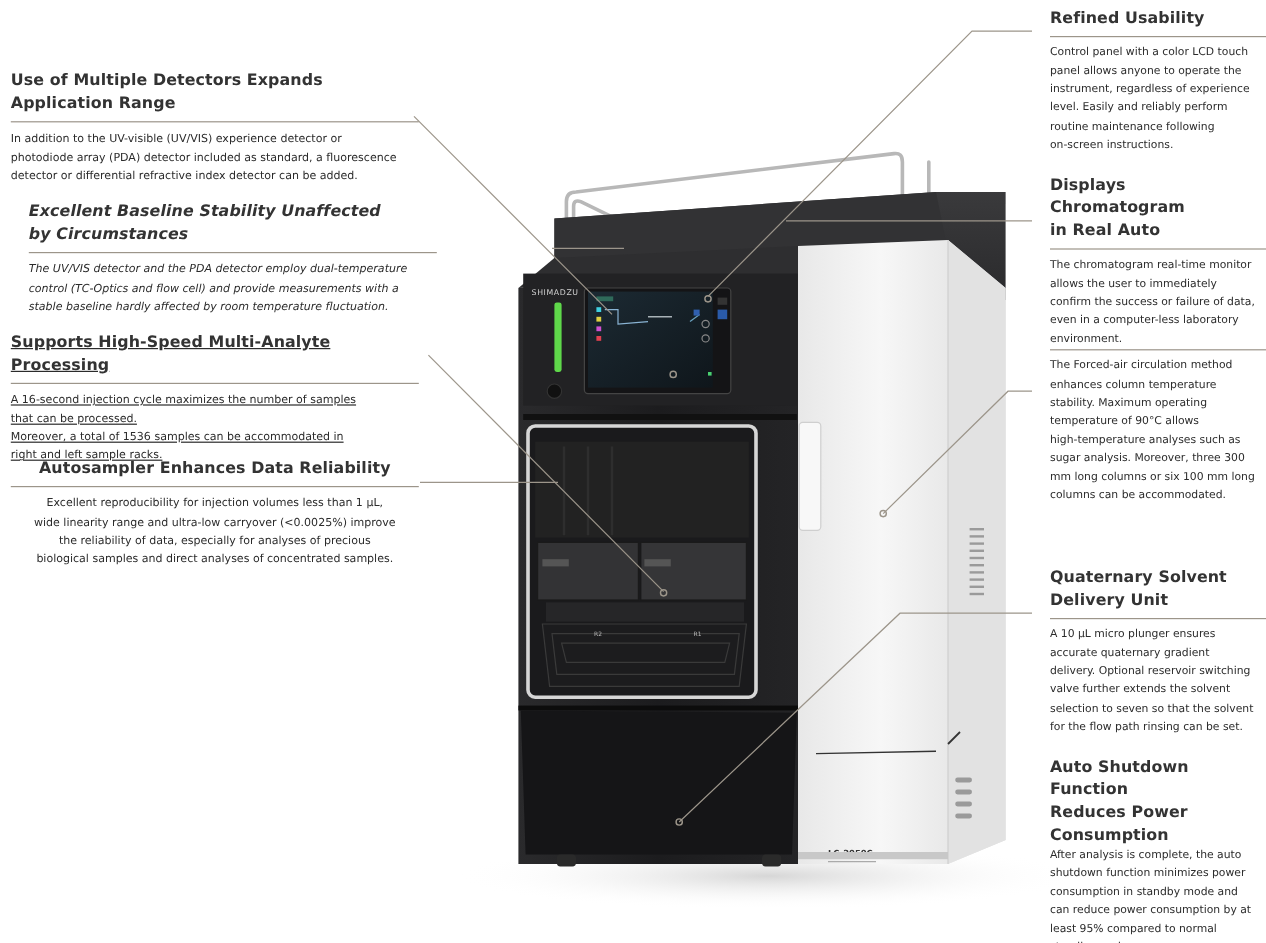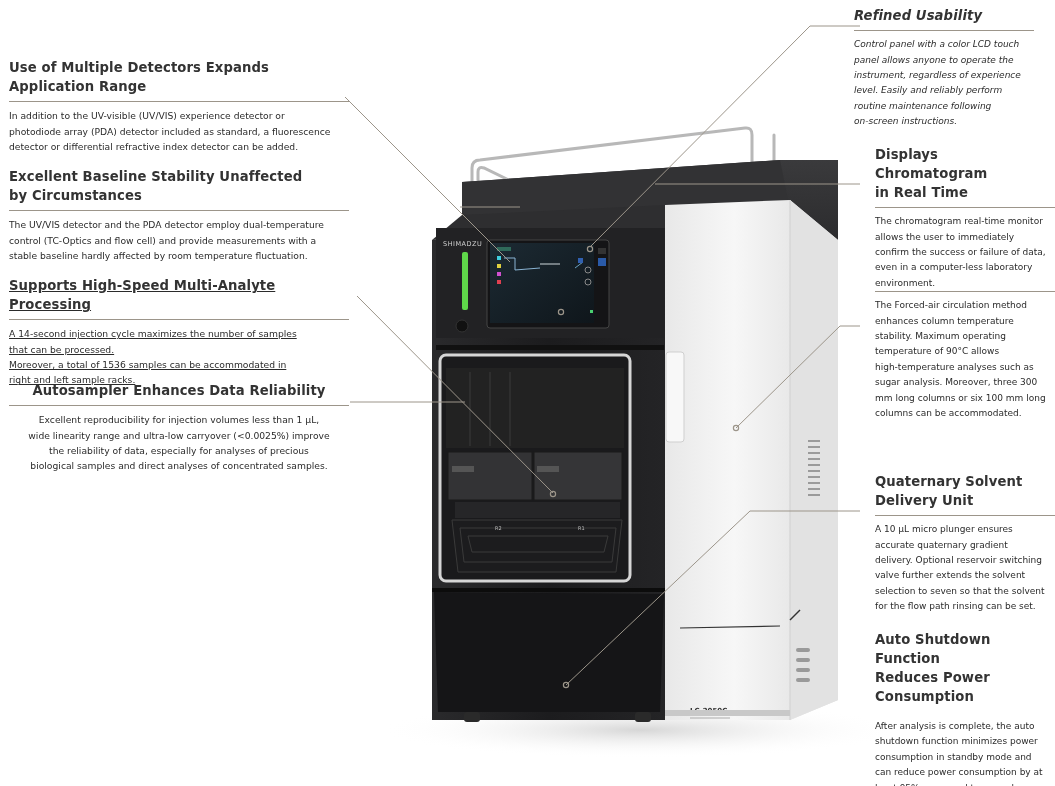--- a/index.html
+++ b/index.html
@@ -19,31 +19,31 @@
     font-family: "DejaVu Sans", sans-serif;
     font-size: 9.2px;
     line-height: 15.4px;
     color: #2b2b2b;
     white-space: pre-line;
   }
   .feature .rule { height: 1.2px; background: #9c958a; margin: 5px 0 6px 0; }
 
   
   #f-detectors { left: 9px; top: 58px; width: 340px; }
-  #f-baseline  { left: 9px; top: 167px; width: 340px; }
+  #f-baseline  { left: 24px; top: 167px; width: 340px; font-style: italic; }
   #f-highspeed { left: 9px; top: 276px; width: 340px; text-decoration: underline; }
   #f-autosampler { left: 9px; top: 381px; width: 340px; text-align: center; }
 
   
-  #f-usability  { left: 854px; top: 6px; width: 180px; font-style: italic; }
+  #f-usability  { left: 875px; top: 6px; width: 180px; }
   #f-chromatogram { left: 875px; top: 145px; width: 180px; }
   #f-column { left: 875px; top: 286px; width: 180px; }
   #f-solvent { left: 875px; top: 472px; width: 180px; }
   #f-shutdown { left: 875px; top: 630px; width: 180px; }
-  #f-shutdown h2 { margin-bottom: 13px; }
+  #f-shutdown h2 { margin-bottom: 0; }
 
   .right .feature p { font-size: 9px; }
 
   
   #instrument { position: absolute; left: 0; top: 0; width: 1055px; height: 786px; pointer-events: none; }
   #leaders { position: absolute; left: 0; top: 0; width: 1055px; height: 786px; pointer-events: none; }
 </style>
 </head>
 <body>
 
@@ -206,21 +206,21 @@
 by Circumstances</h2>
     <div class="rule"></div>
     <p>The UV/VIS detector and the PDA detector employ dual-temperature
 control (TC-Optics and flow cell) and provide measurements with a
 stable baseline hardly affected by room temperature fluctuation.</p>
   </section>
 
   <section class="feature" id="f-highspeed">
     <h2>Supports High-Speed Multi-Analyte Processing</h2>
     <div class="rule"></div>
-    <p>A 14-second injection cycle maximizes the number of samples
+    <p>A 16-second injection cycle maximizes the number of samples
 that can be processed.
       Moreover, a total of 1536 samples can be accommodated in
 right and left sample racks.</p>
   </section>
 
   <section class="feature" id="f-autosampler">
     <h2>Autosampler Enhances Data Reliability</h2>
     <div class="rule"></div>
     <p>Excellent reproducibility for injection volumes less than 1 μL,
 wide linearity range and ultra-low carryover (&lt;0.0025%) improve
@@ -236,21 +236,21 @@
     <p>Control panel with a color LCD touch
 panel allows anyone to operate the
 instrument, regardless of experience
 level. Easily and reliably perform
 routine maintenance following
 on-screen instructions.</p>
   </section>
 
   <section class="feature" id="f-chromatogram">
     <h2 style="white-space:pre-line">Displays Chromatogram
-in Real Time</h2>
+in Real Auto</h2>
     <div class="rule"></div>
     <p>The chromatogram real-time monitor
 allows the user to immediately
 confirm the success or failure of data,
 even in a computer-less laboratory
 environment.</p>
   </section>
 
   <section class="feature" id="f-column">
     <div class="rule"></div>

